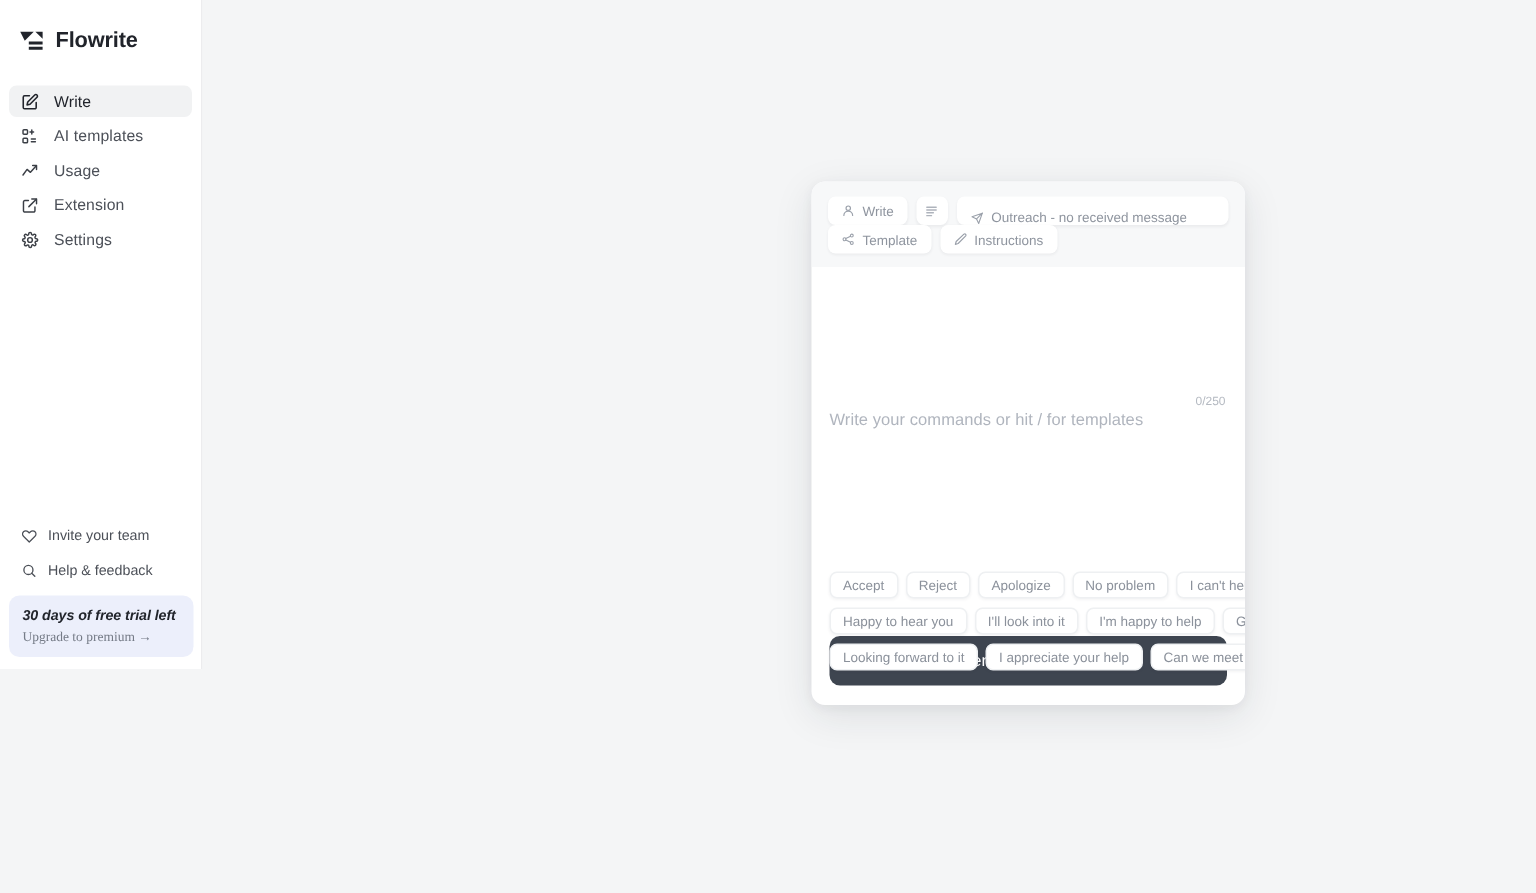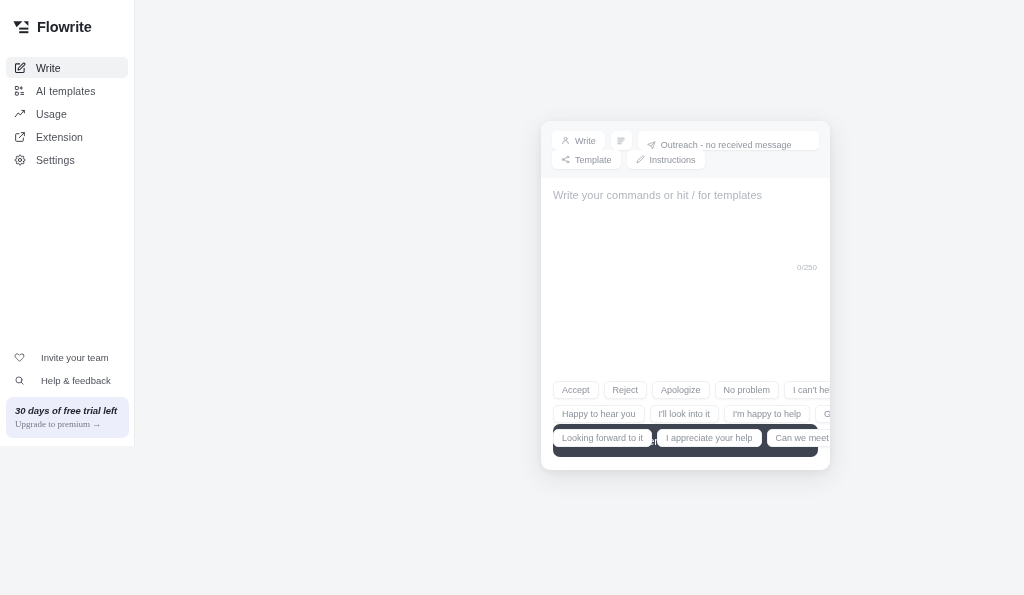--- a/index.html
+++ b/index.html
@@ -59,21 +59,21 @@
   .sidebar-bottom {
     position: absolute;
     left: 0;
     bottom: 0;
     width: 135px;
     padding: 0 6px 8px 6px;
   }
   .foot-item {
     display: flex;
     align-items: center;
-    gap: 16px;
+    gap: 7px;
     height: 20px;
     padding: 0 8px;
     margin-bottom: 3px;
     border-radius: 5px;
     cursor: pointer;
   }
   .foot-item .ico { width: 11px; height: 11px; flex: 0 0 11px; color: #4c5058; display: block; }
   .foot-label { font-size: 9.5px; color: #4c5058; white-space: nowrap; }
 
   .trial-card {
@@ -169,20 +169,21 @@
   
   .card-body { position: relative; flex: 1 1 auto; padding: 11px 12px 0 12px; }
   .counter {
     position: absolute;
     right: 13px;
     top: 85px;
     font-size: 8px;
     color: #b4b9c1;
   }
   .composer-placeholder {
+    margin-top: 85px;
     font-size: 11px;
     color: #b0b5be;
     letter-spacing: 0.05px;
   }
 
   
   .chips { position: absolute; left: 12px; right: 4px; top: 203px; }
   .chip-row { display: flex; gap: 5px; margin-bottom: 6px; white-space: nowrap; }
   .chip {
     height: 18px;

